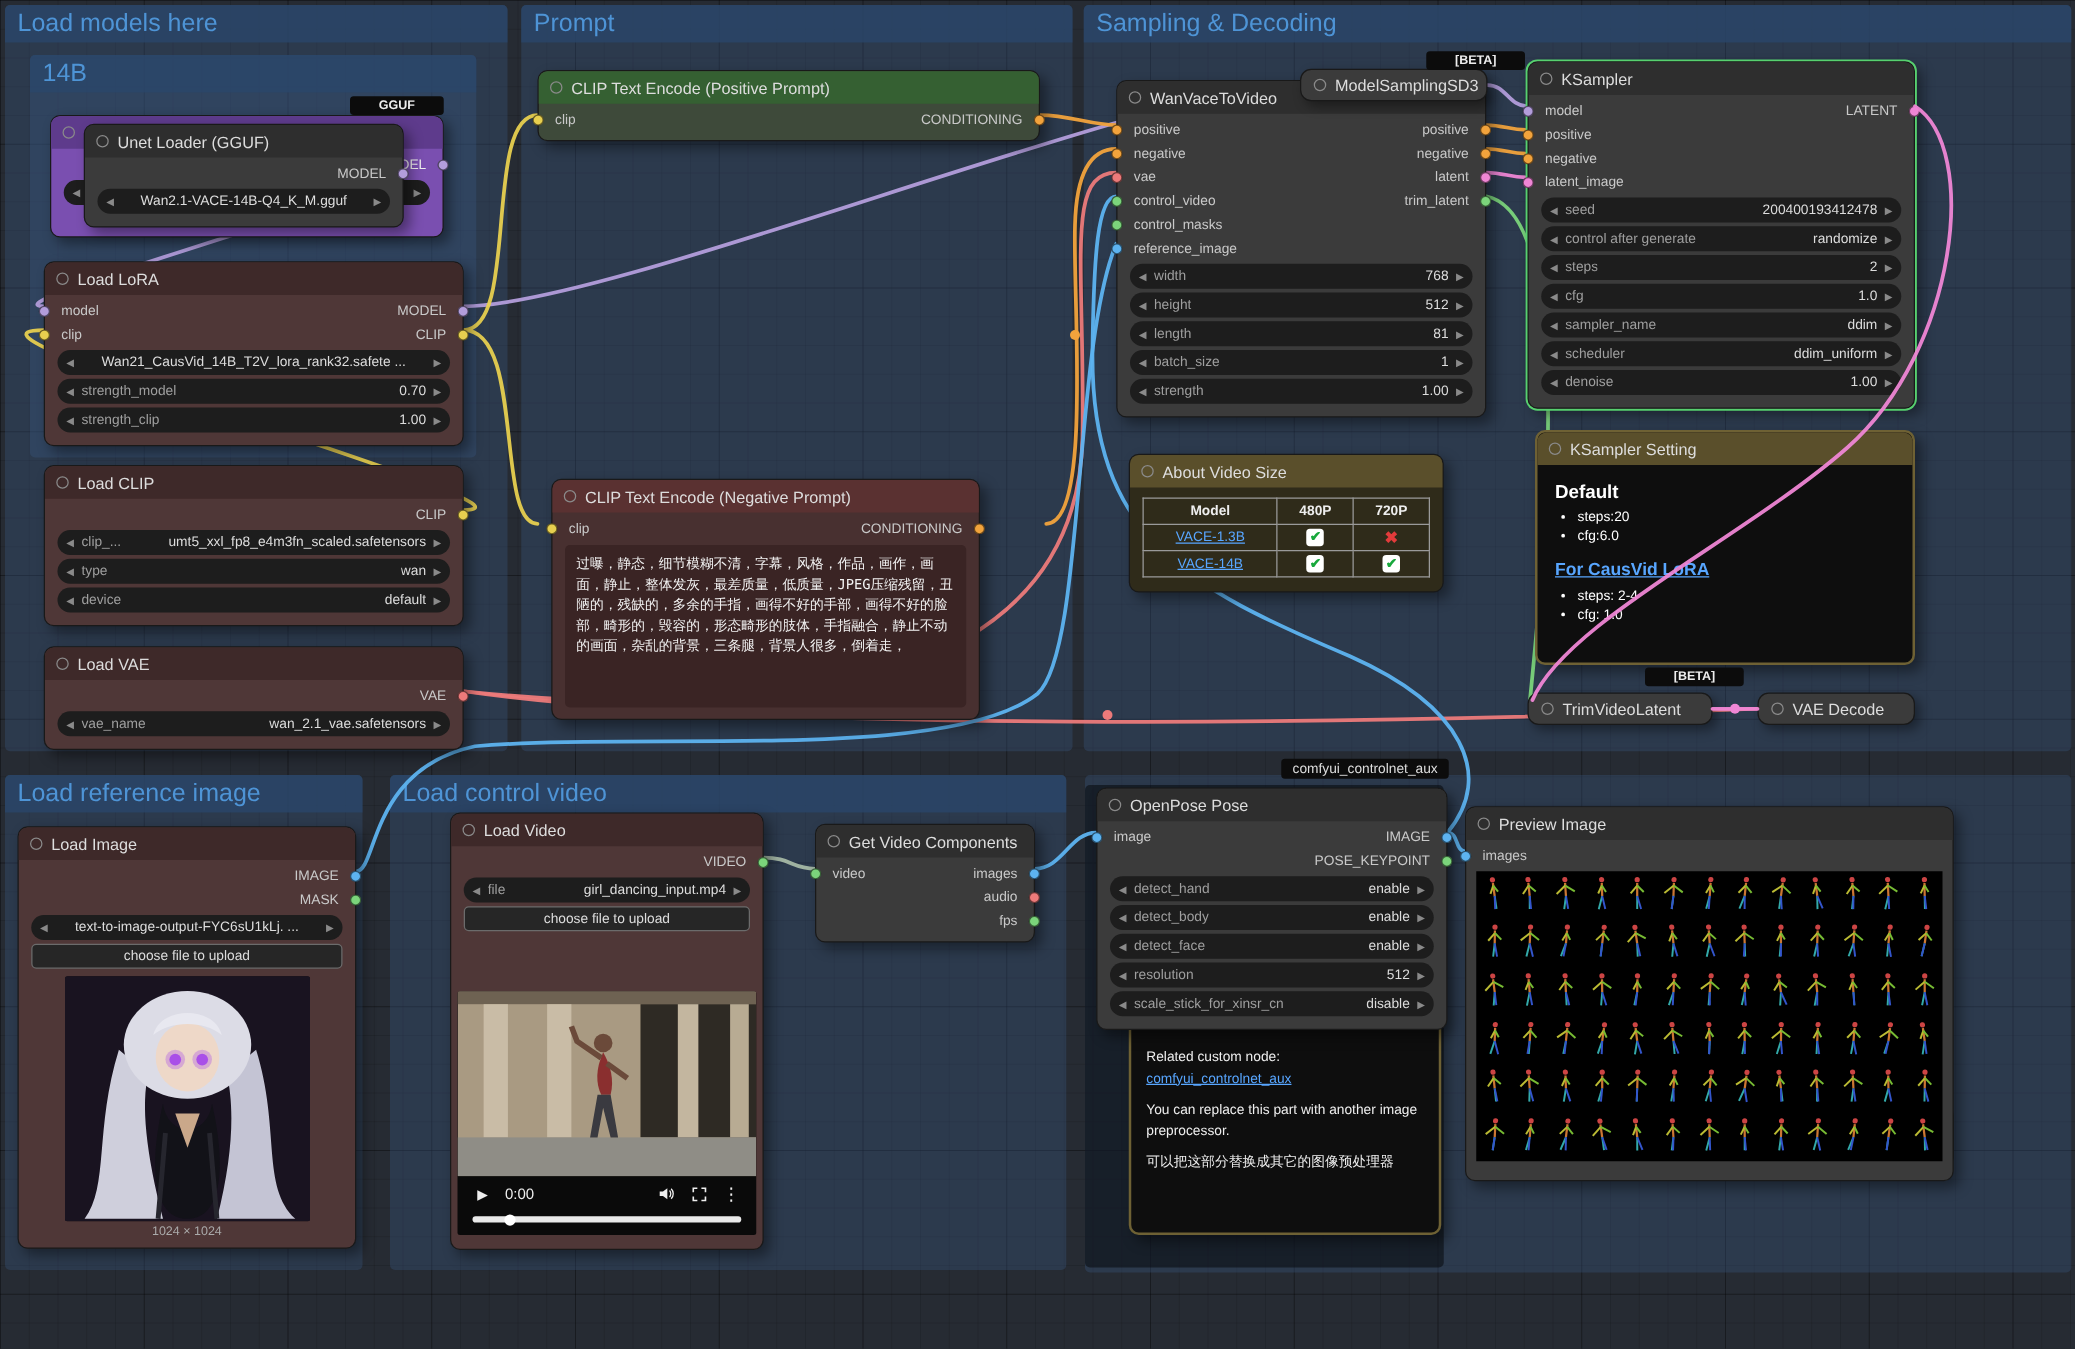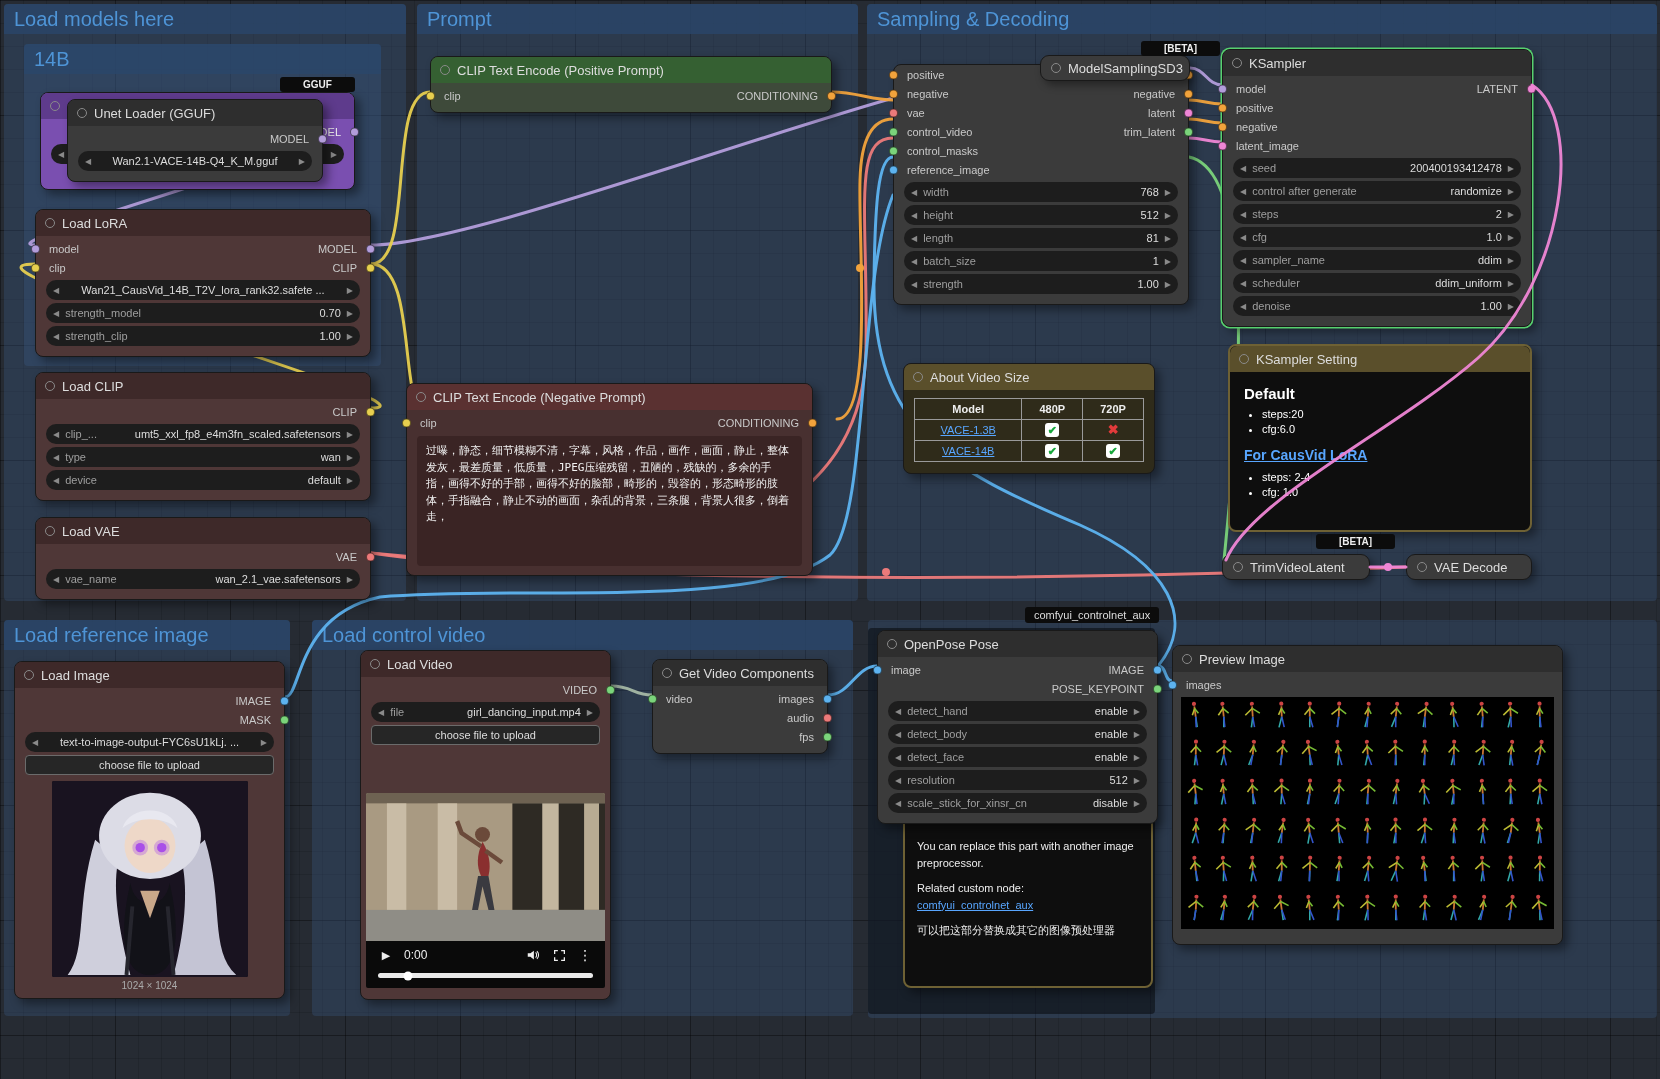--- a/index.html
+++ b/index.html
@@ -262,35 +262,39 @@
         <span>CLIP Text Encode (Positive Prompt)</span>
       </div>
     <div class="prow">
       <span class="pin in c-clip"></span>
       <span class="plabel">clip</span>
       <span class="plabel rlabel">CONDITIONING</span>
       <span class="pin out c-cond"></span>
     </div>
   </div>
 
-  <div class="node darkred" style="left:406px;top:383px;width:407px">
+  <div class="node darkred" style="left:441px;top:383px;width:343px">
     <div class="nheader">
         <span class="ndot"></span>
         <span>CLIP Text Encode (Negative Prompt)</span>
       </div>
     <div class="prow">
       <span class="pin in c-clip"></span>
       <span class="plabel">clip</span>
       <span class="plabel rlabel">CONDITIONING</span>
       <span class="pin out c-cond"></span>
     </div>
     <div class="ta" style="height:130px;background:#3a2424">过曝，静态，细节模糊不清，字幕，风格，作品，画作，画面，静止，整体发灰，最差质量，低质量，JPEG压缩残留，丑陋的，残缺的，多余的手指，画得不好的手部，画得不好的脸部，畸形的，毁容的，形态畸形的肢体，手指融合，静止不动的画面，杂乱的背景，三条腿，背景人很多，倒着走，</div>
   </div>
 
   <div class="node" style="left:893px;top:64px;width:296px">
+    <div class="nheader">
+        <span class="ndot"></span>
+        <span>WanVaceToVideo</span>
+      </div>
     <div class="prow">
       <span class="pin in c-cond"></span>
       <span class="plabel">positive</span>
       <span class="plabel rlabel">positive</span>
       <span class="pin out c-cond"></span>
     </div>
     <div class="prow">
       <span class="pin in c-cond"></span>
       <span class="plabel">negative</span>
       <span class="plabel rlabel">negative</span>
@@ -587,22 +591,22 @@
       <span class="pin out c-vae"></span>
     </div>
     <div class="prow">
       <span class="plabel rlabel">fps</span>
       <span class="pin out c-green"></span>
     </div>
   </div>
 
   <div class="node note" style="left:903px;top:640px;width:250px;height:348px;z-index:6">
     <div class="aux-note-body">
+      <p><span>Related custom node: </span><a class="link">comfyui_controlnet_aux</a></p>
       <p>You can replace this part with another image preprocessor.</p>
-      <p><span>Related custom node: </span><a class="link">comfyui_controlnet_aux</a></p>
       <p>可以把这部分替换成其它的图像预处理器</p>
     </div>
   </div>
 
   <div class="node" style="left:877px;top:630px;width:281px">
     <div class="nheader">
         <span class="ndot"></span>
         <span>OpenPose Pose</span>
       </div>
     <div class="prow">

